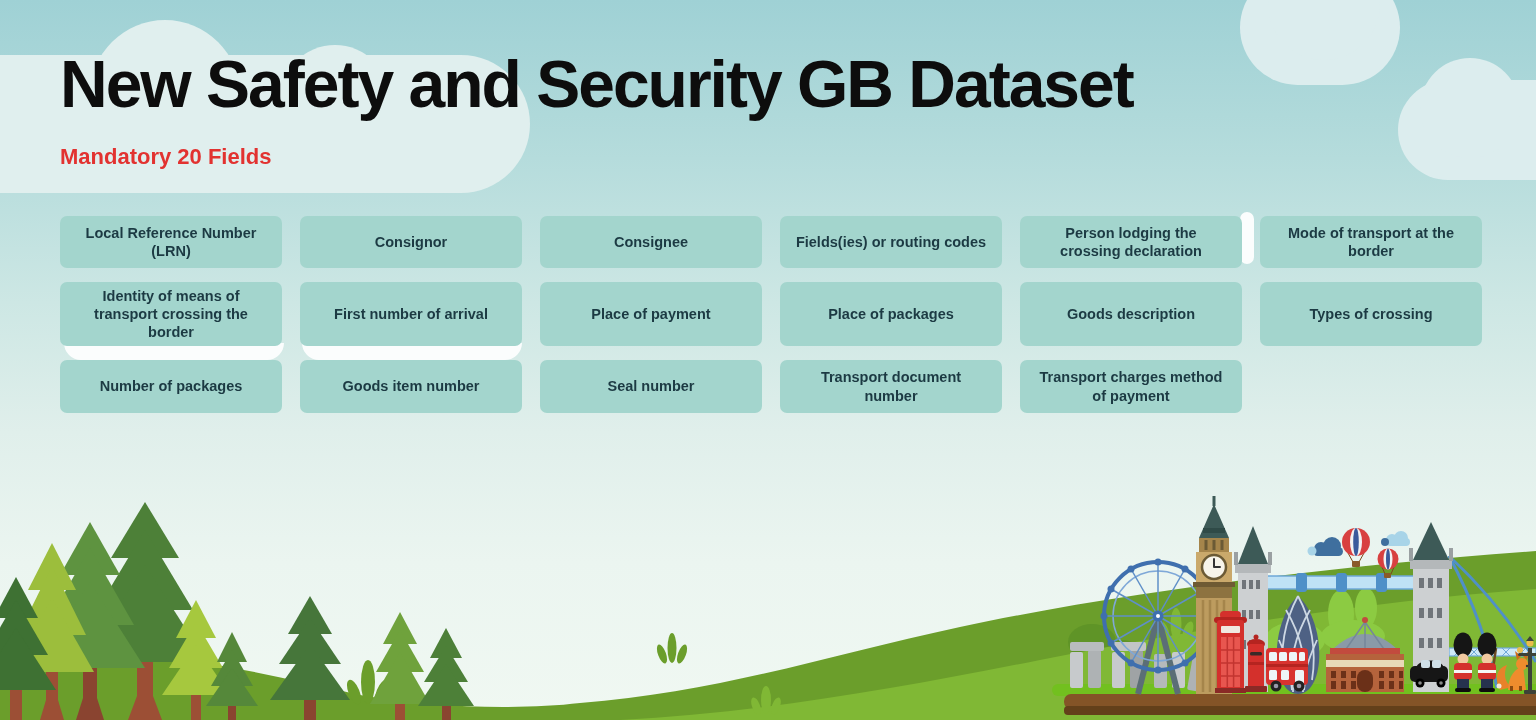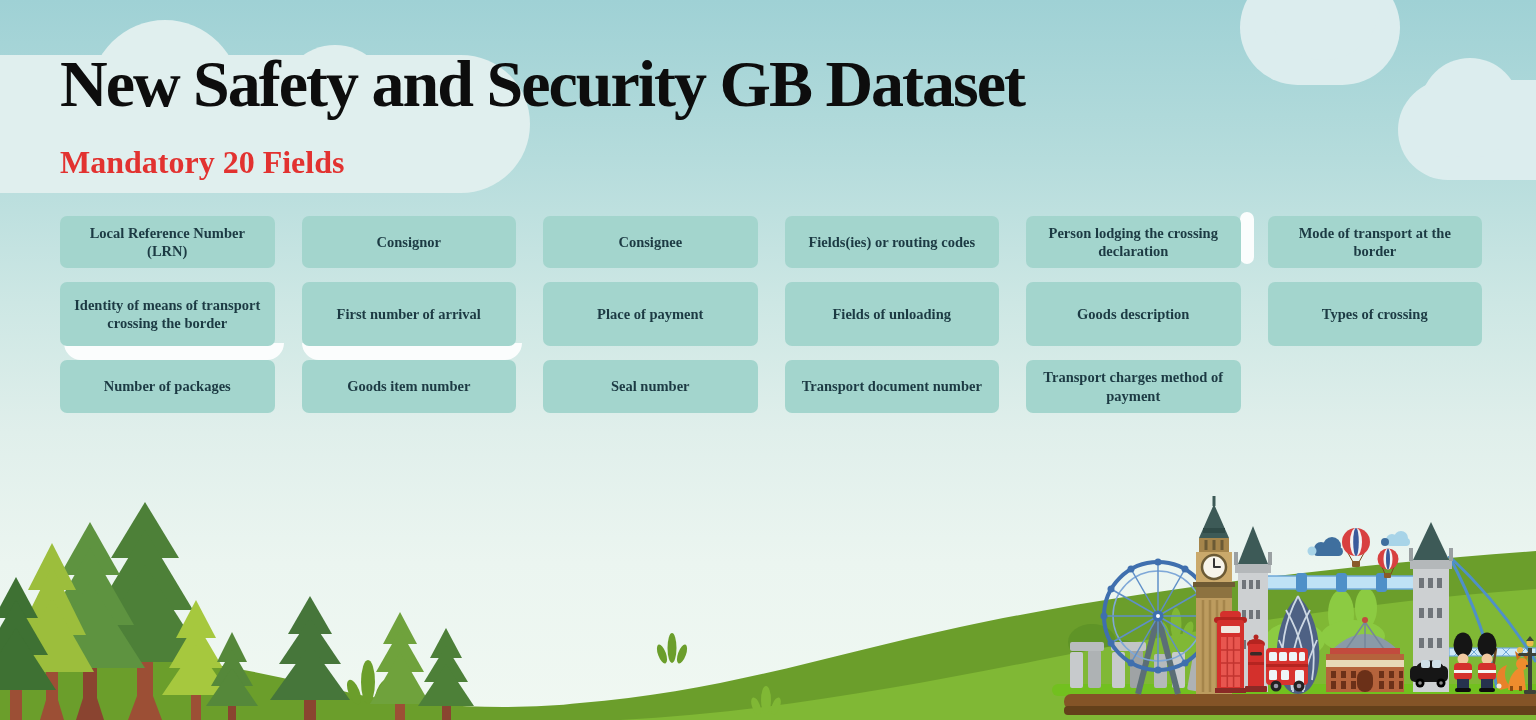--- a/index.html
+++ b/index.html
@@ -1,43 +1,43 @@
 <!DOCTYPE html>
 <html><head>
 <meta charset="utf-8">
 <style>
   html,body{margin:0;padding:0;background:#222;}
   .canvas{
     position:relative;width:1536px;height:720px;overflow:hidden;
-    font-family:Liberation Serif, serif;
+    font-family:Liberation Sans, sans-serif;
     background:linear-gradient(180deg,#9fd1d5 0%,#b5dcdc 22%,#cde7e4 42%,#e0efeb 60%,#ebf5f0 78%,#f0f8f2 100%);
   }
   .cloud{position:absolute;background:#e0efee;border-radius:999px;}
   .cloud.c-tl-main{left:-120px;top:55px;width:650px;height:138px;}
   .cloud.c-tl-b1{left:90px;top:20px;width:150px;height:150px;border-radius:50%;}
   .cloud.c-tl-b2{left:280px;top:45px;width:110px;height:110px;border-radius:50%;}
   .cloud.c-tr1{left:1240px;top:-30px;width:160px;height:115px;background:#dcedee;}
   .cloud.c-tr1b{left:1268px;top:-52px;width:112px;height:112px;border-radius:50%;background:#dcedee;}
   .cloud.c-tr2{left:1398px;top:80px;width:220px;height:100px;background:#dcedee;}
   .cloud.c-tr2b{left:1420px;top:58px;width:100px;height:100px;border-radius:50%;background:#dcedee;}
   .cloud-sliver{position:absolute;left:1240px;top:212px;width:14px;height:52px;border-radius:8px;background:#fbfdfd;z-index:1;}
   .cloud-under{position:absolute;top:343px;width:220px;height:17px;background:#fbfdfd;border-radius:0 0 90px 90px;z-index:1;}
   .cloud-under.u1{left:64px;} .cloud-under.u2{left:302px;}
   .title{
     position:absolute;left:60px;top:46px;margin:0;
     font-size:66px;font-weight:800;letter-spacing:-2px;color:#0d0d0d;z-index:3;
   }
   .subtitle{
     position:absolute;left:60px;top:144px;margin:0;
-    font-size:32px;font-weight:800;color:#e23230;z-index:3;
+    font-size:22px;font-weight:800;color:#e23230;z-index:3;
   }
   .field-grid{
     position:absolute;left:60px;top:216px;width:1422px;z-index:2;
     display:grid;grid-template-columns:repeat(6,1fr);
-    grid-template-rows:52px 64px 53px 52px;gap:14px 27px;
+    grid-template-rows:52px 64px 53px 52px;gap:14px 18px;
   }
   .field-card{
     background:#a3d5cd;border-radius:7px;
     display:flex;align-items:center;justify-content:center;
     padding:3px 14px;box-sizing:border-box;
     color:#1c3a43;font-size:14.5px;font-weight:bold;line-height:1.25;text-align:center;
   }
   .scenery{position:absolute;left:0;bottom:0;width:1536px;height:310px;z-index:4;display:block;}
 </style>
 </head>
@@ -62,21 +62,21 @@
   <div class="field-grid">
     <div class="field-card">Local Reference Number (LRN)</div>
     <div class="field-card">Consignor</div>
     <div class="field-card">Consignee</div>
     <div class="field-card">Fields(ies) or routing codes</div>
     <div class="field-card">Person lodging the crossing declaration</div>
     <div class="field-card">Mode of transport at the border</div>
     <div class="field-card">Identity of means of transport crossing the border</div>
     <div class="field-card">First number of arrival</div>
     <div class="field-card">Place of payment</div>
-    <div class="field-card">Fields of unloading</div>
+    <div class="field-card">Place of packages</div>
     <div class="field-card">Goods description</div>
     <div class="field-card">Types of crossing</div>
     <div class="field-card">Number of packages</div>
     <div class="field-card">Goods item number</div>
     <div class="field-card">Seal number</div>
     <div class="field-card">Transport document number</div>
     <div class="field-card">Transport charges method of payment</div>
   </div>
 
   <svg class="scenery" viewBox="0 410 1536 310">

